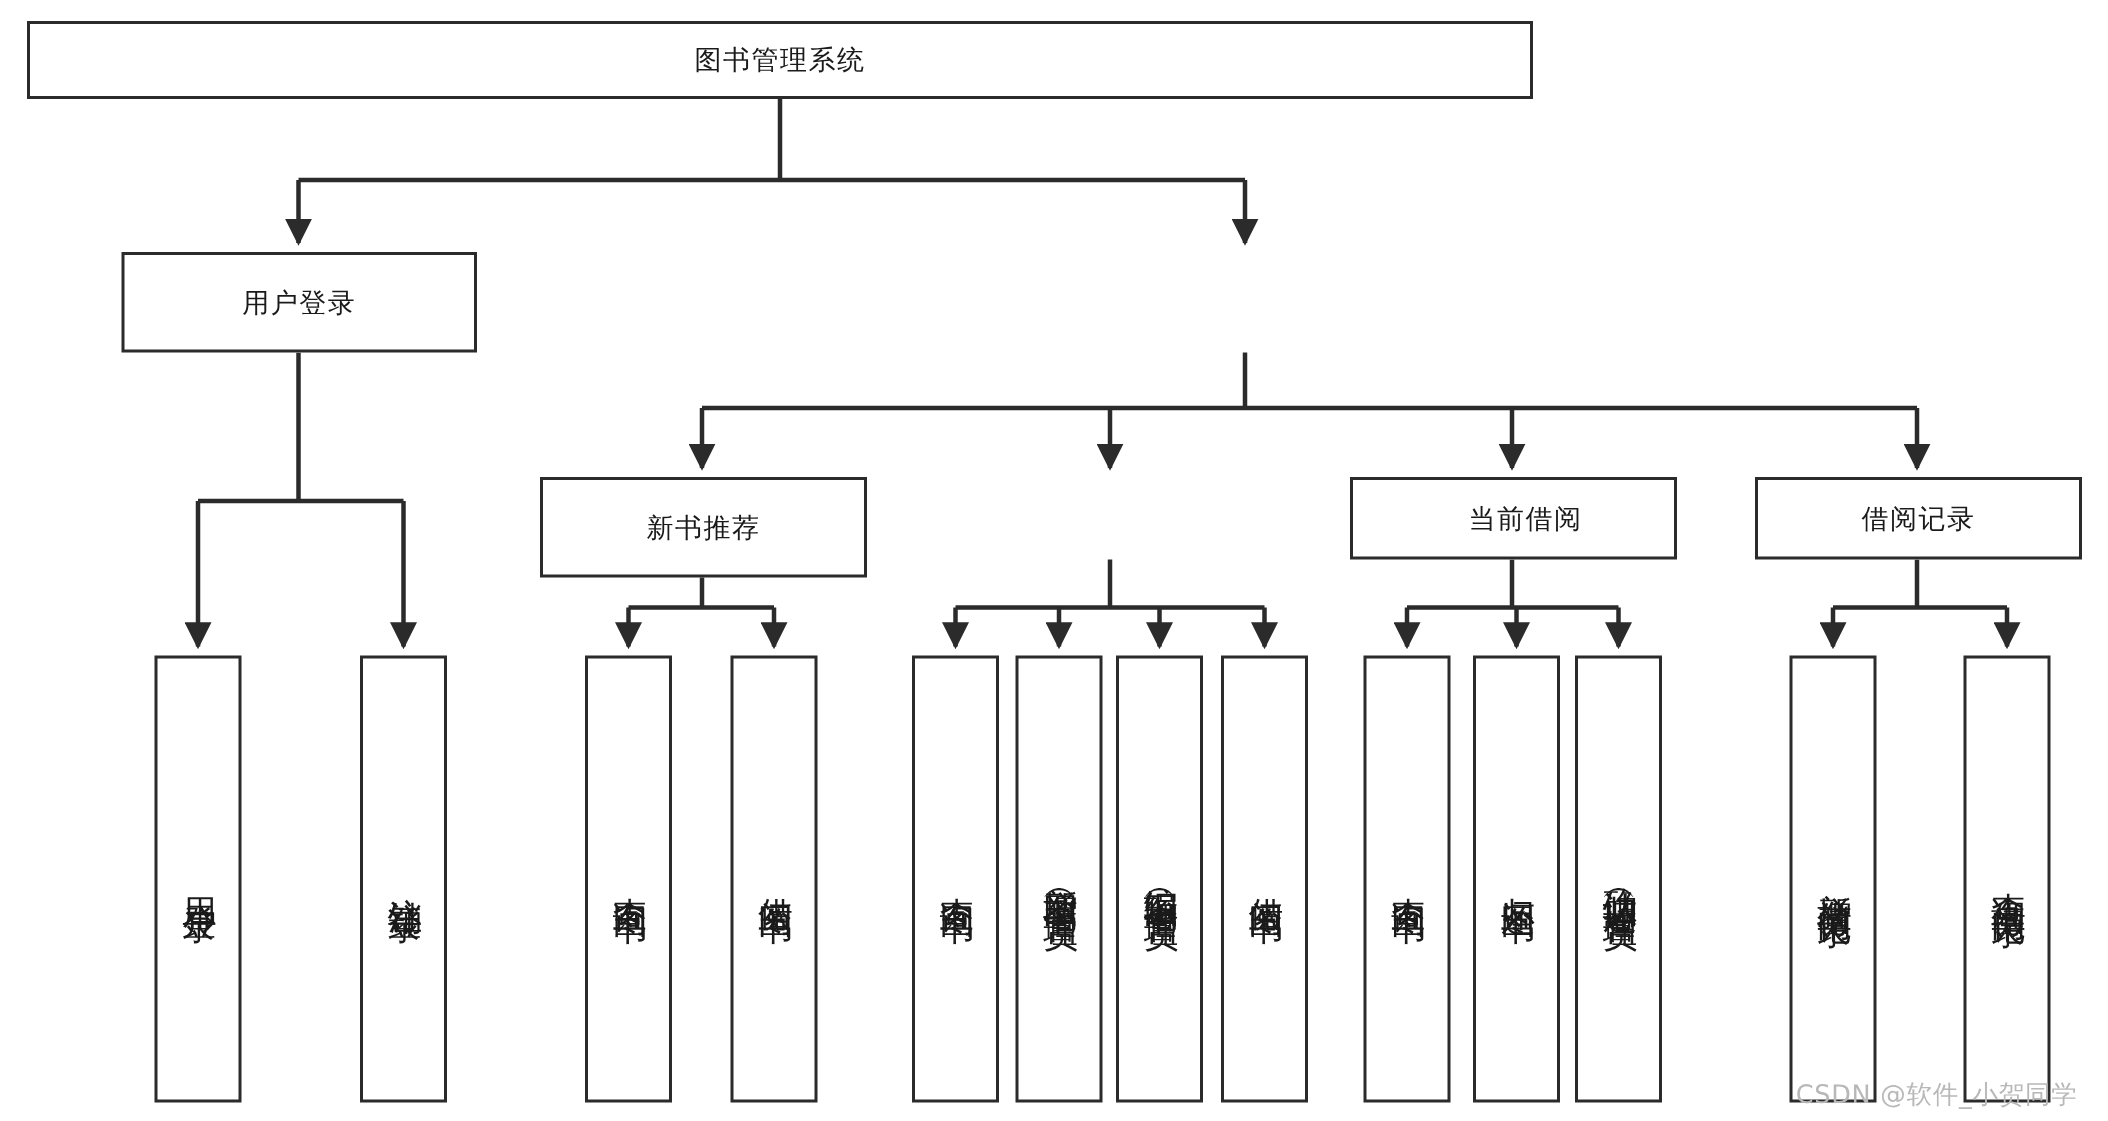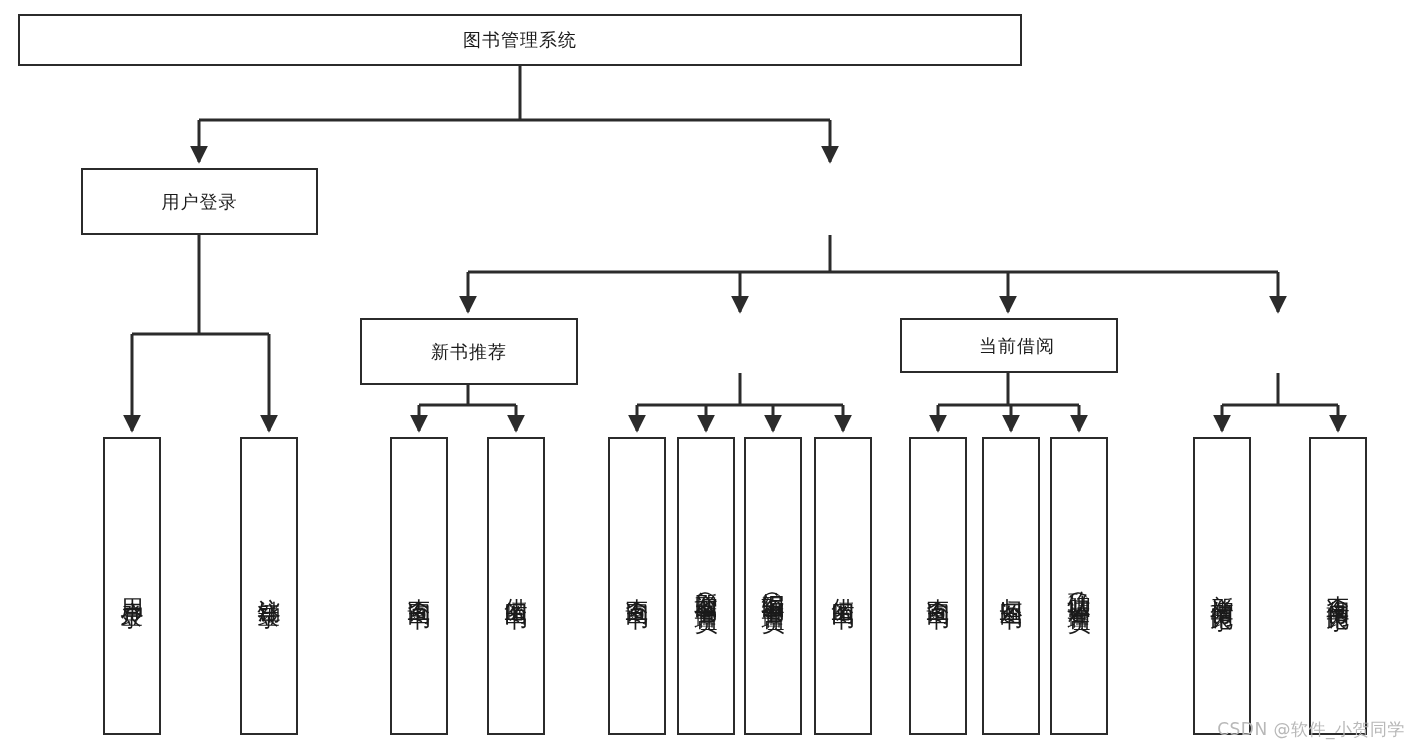--- a/index.html
+++ b/index.html
@@ -50,21 +50,21 @@
     writing-mode: vertical-rl;
     text-orientation: upright;
     white-space: nowrap;
   }
   .node .label {
     display: block;
     white-space: nowrap;
   }
   #watermark {
     position: absolute;
-    right: 0;
+    right: 20px;
     bottom: 6px;
     font-size: 17px;
     color: #b8b8b8;
     letter-spacing: 0.5px;
     white-space: nowrap;
     pointer-events: none;
     margin-left: 23px;
   }
 </style>
 </head>
@@ -129,20 +129,23 @@
   <div class="node horiz" style="left:81px; top:168px; width:237px; height:67px;">
     <span class="label">用户登录</span>
   </div>
 
   <div class="node horiz" style="left:360px; top:318px; width:218px; height:67px;">
     <span class="label">新书推荐</span>
   </div>
   <div class="node horiz" style="left:900px; top:318px; width:218px; height:55px;padding-left:16px;">
     <span class="label">当前借阅</span>
   </div>
+  <div class="node horiz" style="left:1170px; top:318px; width:218px; height:55px;">
+    <span class="label">借阅记录</span>
+  </div>
 
   <div class="node vert" style="left:103px; top:437px; width:58px; height:298px;">
     <span class="label">用户登录</span>
   </div>
   <div class="node vert" style="left:240px; top:437px; width:58px; height:298px;">
     <span class="label">注销登录</span>
   </div>
   <div class="node vert" style="left:390px; top:437px; width:58px; height:298px;">
     <span class="label">查询图书</span>
   </div>

